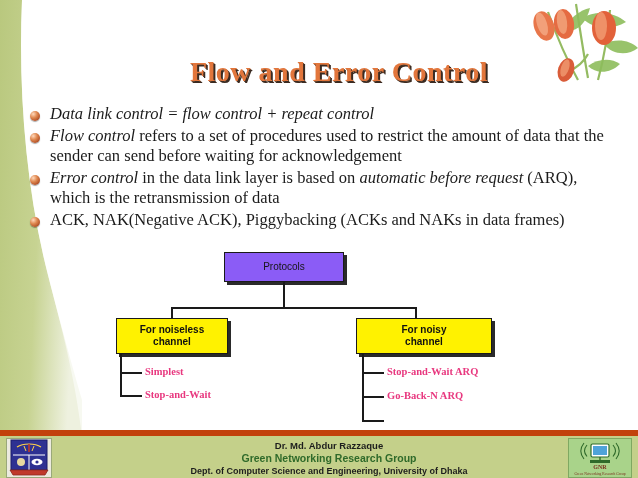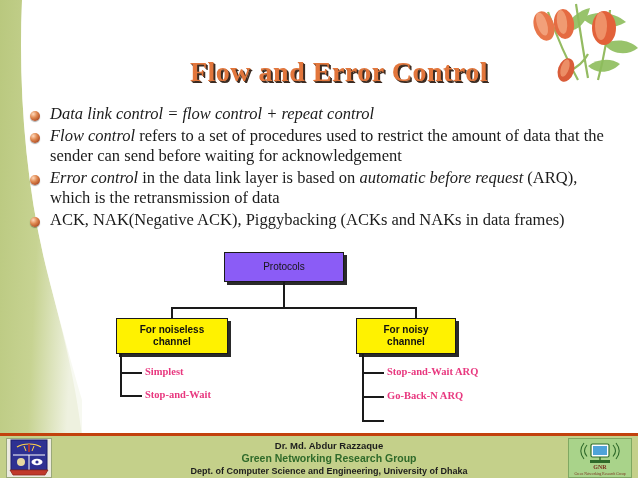--- a/index.html
+++ b/index.html
@@ -73,38 +73,38 @@
     display:flex;align-items:center;justify-content:center;
     text-align:center;
     box-shadow:3px 3px 0 #2a2a2a;
     line-height:12px;
   }
   .dbox.white{background:#8b5cf6;color:#161616;font-size:10px;}
   .dbox.yellow{background:#FFF200;color:#111111;font-size:10px;font-weight:bold;}
 
   .box-protocols{left:124px;top:4px;width:120px;height:30px;}
   .box-noiseless{left:16px;top:70px;width:112px;height:36px;}
-  .box-noisy{left:256px;top:70px;width:100px;height:36px;}
+  .box-noisy{left:256px;top:70px;width:136px;height:36px;}
 
   .conn{position:absolute;background:#1a1a1a;}
   .vline{width:1.6px;}
   .hline{height:1.6px;}
 
   .leaf{
     position:absolute;
     font-family:Liberation Serif, serif;
     font-size:10.5px;font-weight:bold;
     color:#E8387F;white-space:nowrap;
   }
 
   
   .footer{
     position:absolute;left:0;bottom:0;width:638px;height:42px;
     background:#c4d08a;
-    border-top:3px solid #c2410c;
+    border-top:6px solid #c2410c;
   }
   .footer-center{
     position:absolute;left:100px;right:80px;top:4px;
     text-align:center;
     font-family:"Liberation Sans", sans-serif;
     color:#2d4a1e;
   }
   .f-line1{font-size:9.5px;font-weight:bold;color:#1d1d1d;line-height:12px;}
   .f-line2{font-size:10.5px;font-weight:bold;color:#2f6a2a;line-height:13px;}
   .f-line3{font-size:9px;font-weight:bold;color:#1d1d1d;line-height:12px;}

